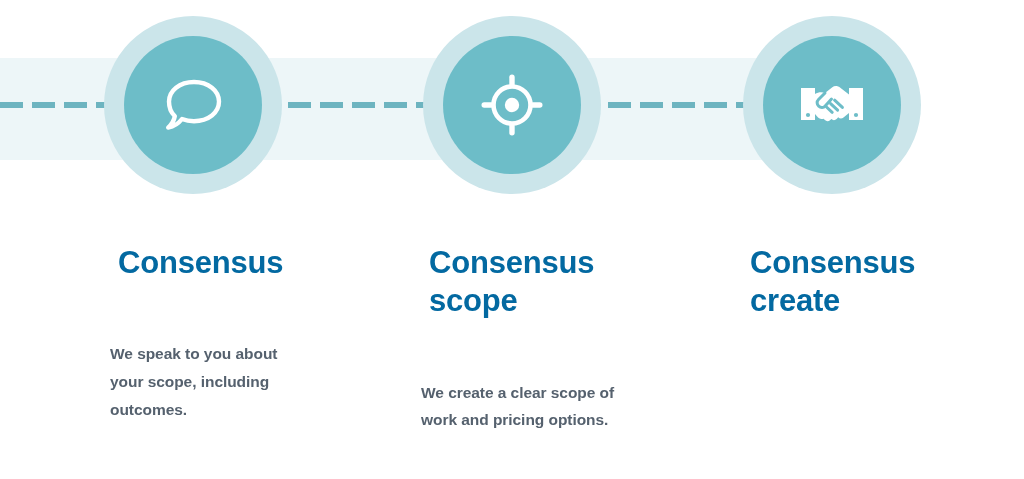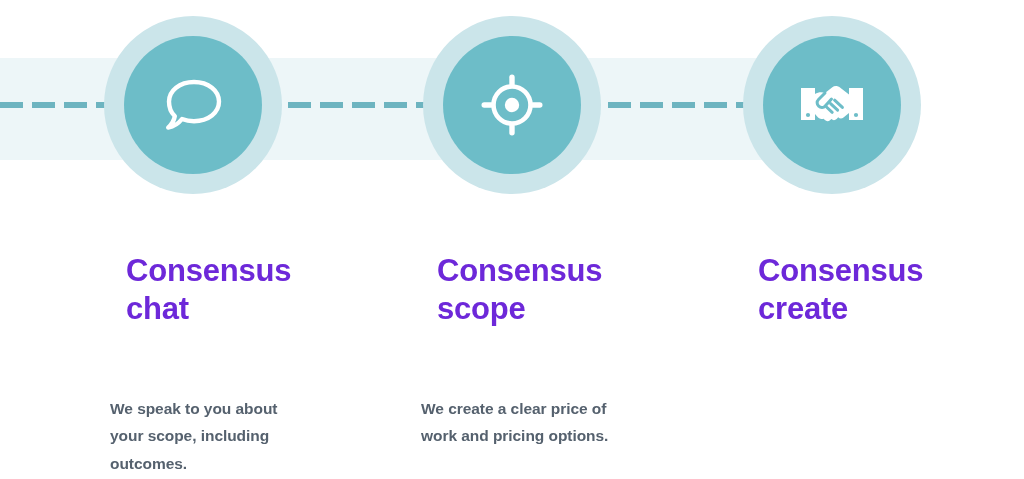--- a/index.html
+++ b/index.html
@@ -73,25 +73,25 @@
   .col {
     position: absolute;
     top: 236px;
     width: 250px;
   }
   .col.c1 { left: 110px; }
   .col.c2 { left: 421px; }
   .col.c3 { left: 742px; }
 
   .step-title {
-    margin: 16px;
+    margin: 8px;
     font-size: 31px;
     line-height: 1.24;
     font-weight: bold;
-    color: #6d28d9;
+    color: #0369a1;
     letter-spacing: -0.2px;
   }
   .step-body {
     margin: 0;
     padding-top: 50px;
     font-size: 15.5px;
     line-height: 1.78;
     font-weight: bold;
     color: #55616e;
     letter-spacing: -0.05px;
@@ -170,26 +170,26 @@
           <path d="M26 13 L 19.5 19.5 C 17.6 21.4, 17.7 24.4, 19.7 26.2 C 21.6 27.9, 24.5 27.8, 26.2 25.9 L 32.5 19" fill="none" stroke="#6dbdc8" stroke-width="3" stroke-linecap="round" stroke-linejoin="round"></path>
           <path d="M27.5 27 L 33.2 32.3" fill="none" stroke="#6dbdc8" stroke-width="3" stroke-linecap="round"></path>
           <path d="M31.6 23.6 L 38.6 30.2" fill="none" stroke="#6dbdc8" stroke-width="3" stroke-linecap="round"></path>
           <path d="M35.6 20.2 L 43.4 27.4" fill="none" stroke="#6dbdc8" stroke-width="3" stroke-linecap="round"></path>
         </svg>
       </span>
     </div>
   </div>
 
   <div class="col c1">
-    <h2 class="step-title"><span>Consensus</span><br><span>chat</span></h2>
+    <h2 class="step-title"><span>Consensus</span><br></h2>
     <p class="step-body">We speak to you about your scope, including outcomes.</p>
   </div>
 
   <div class="col c2">
     <h2 class="step-title"><span>Consensus</span><br><span>scope</span></h2>
-    <p class="step-body">We create a clear price of work and pricing options.</p>
+    <p class="step-body">We create a clear scope of work and pricing options.</p>
   </div>
 
   <div class="col c3">
     <h2 class="step-title"><span>Consensus</span><br><span>create</span></h2>
   </div>
 
 </div>
 
 </body></html>

